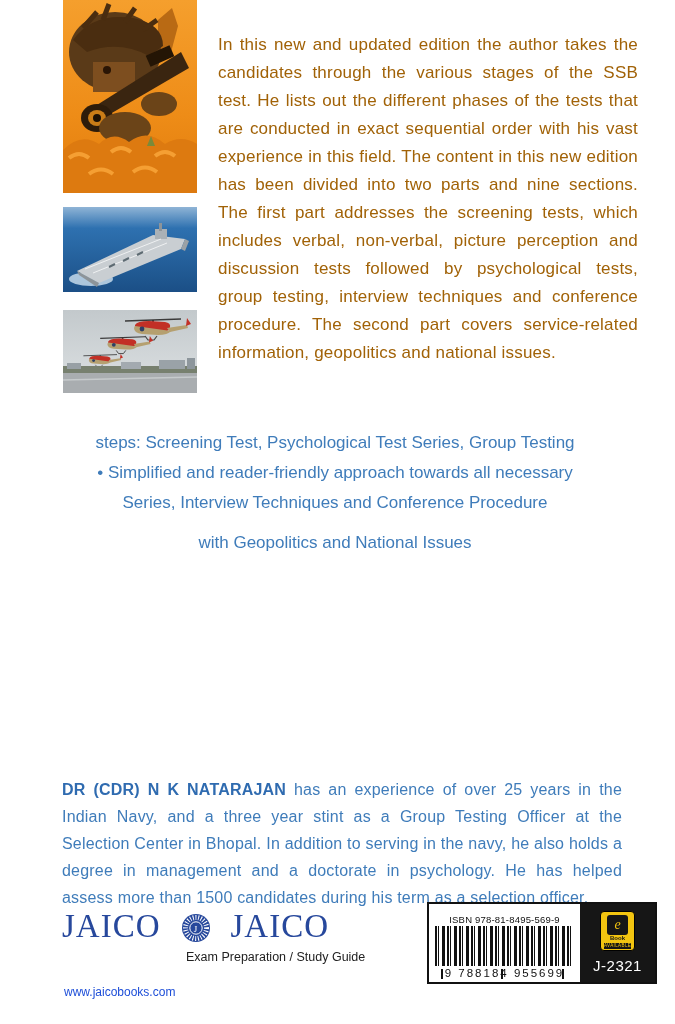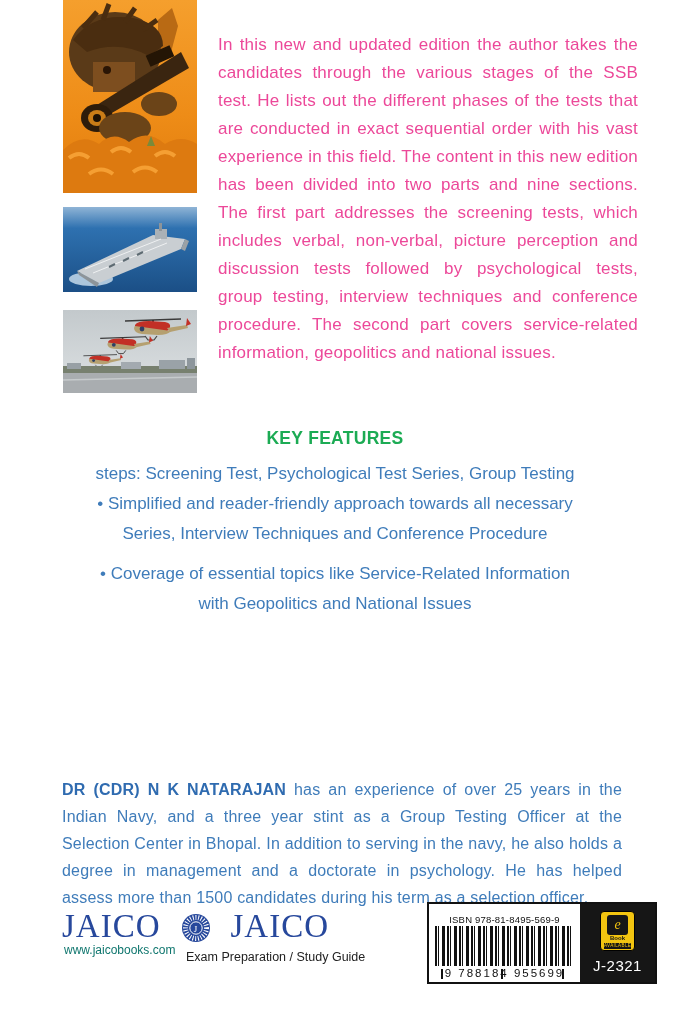--- a/index.html
+++ b/index.html
@@ -6,35 +6,35 @@
   .page{position:relative;width:675px;height:1024px;background:#ffffff;overflow:hidden;
         font-family:"Liberation Sans",sans-serif;}
   
   .photo{position:absolute;left:63px;width:134px;overflow:hidden;}
   .photo svg{display:block;}
   .photo-soldier{top:0;height:193px;}
   .photo-carrier{top:207px;height:85px;}
   .photo-helis{top:310px;height:83px;}
   
   .intro{position:absolute;left:218px;top:31px;width:420px;margin:0;
-         color:#ec4899;font-size:17px;line-height:28px;text-align:justify;letter-spacing:.2px;}
+         color:#a16207;font-size:17px;line-height:28px;text-align:justify;letter-spacing:.2px;}
   
   .features{position:absolute;left:35px;top:428px;width:600px;text-align:center;}
   .features h2{margin:0 0 10px 0;color:#1cab54;font-size:17.5px;font-weight:bold;letter-spacing:.3px;}
   .bullet{color:#3f7cba;font-size:17px;line-height:30px;margin-bottom:10px;}
   .bullet .bl{display:block;}
   
   .bio{position:absolute;left:62px;top:776px;width:560px;margin:0;
        color:#3f7cba;font-size:16px;line-height:27px;text-align:justify;letter-spacing:.2px;}
   .bio .author-name{font-weight:bold;color:#2f6bb0;}
   
   .jaico{position:absolute;left:62px;top:908px;display:flex;align-items:center;gap:20px;
          color:#27489c;font-family:"Liberation Serif",serif;font-size:33px;letter-spacing:1px;}
   .jaico .sunburst{width:30px;height:30px;margin-top:3px;}
-  .website{position:absolute;left:64px;top:943px;font-size:12px;color:#0f766e;}
+  .website{position:absolute;left:64px;top:985px;font-size:12px;color:#1d4ed8;}
   .category{position:absolute;left:186px;top:950px;font-size:12.5px;color:#222;}
   
   .barcode-box{position:absolute;left:427px;top:902px;width:226px;height:78px;
                border:2px solid #111;display:flex;background:#fff;}
   .bar-white{width:143px;position:relative;padding:10px 4px 0 4px;text-align:center;}
   .isbn-label{font-size:9.5px;color:#111;letter-spacing:.2px;white-space:nowrap;}
   .bars{height:40px;margin:1px 2px 0 2px;
         background:repeating-linear-gradient(90deg,#111 0 2px,#fff 2px 3px,#111 3px 4px,#fff 4px 7px,#111 7px 10px,#fff 10px 12px);}
   .digits{font-size:11.5px;color:#111;letter-spacing:2px;white-space:nowrap;margin-top:1px;}
   .guard{position:absolute;width:1.5px;height:10px;background:#111;bottom:3px;}
@@ -134,28 +134,26 @@
       <rect x="96" y="50" width="26" height="9" fill="#9aa2a8"></rect>
       <rect x="124" y="48" width="8" height="11" fill="#8d969c"></rect>
       <rect x="0" y="63" width="134" height="20" fill="#a9adb0"></rect>
       <path d="M0,70 l134,-3" stroke="#c6cacc" stroke-width="1.4" fill="none"></path>
     </svg>
   </figure>
 
   <p class="intro">In this new and updated edition the author takes the candidates through the various stages of the SSB test. He lists out the different phases of the tests that are conducted in exact sequential order with his vast experience in this field. The content in this new edition has been divided into two parts and nine sections. The first part addresses the screening tests, which includes verbal, non-verbal, picture perception and discussion tests followed by psychological tests, group testing, interview techniques and conference procedure. The second part covers service-related information, geopolitics and national issues.</p>
 
   <section class="features">
-    <h2>KEY FEATURES</h2>
     <div class="bullet">
       <span class="bl">steps:  Screening Test, Psychological Test Series, Group Testing</span>
       <span class="bl">• Simplified and reader-friendly approach towards all necessary</span>
       <span class="bl">Series, Interview Techniques and Conference Procedure</span>
     </div>
     <div class="bullet">
-      <span class="bl">• Coverage of essential topics like Service-Related Information</span>
       <span class="bl">with Geopolitics and National Issues</span>
     </div>
   </section>
 
   <p class="bio"><span class="author-name">DR (CDR) N K NATARAJAN</span>
     <span>has an experience of over 25 years in the Indian Navy, and a three year stint as a Group Testing Officer at the Selection Center in Bhopal. In addition to serving in the navy, he also holds a degree in management and a doctorate in psychology. He has helped assess more than 1500 candidates during his term as a selection officer.</span></p>
 
   <div class="jaico">
     <span>JAICO</span>
     <svg class="sunburst" viewBox="0 0 30 30">

